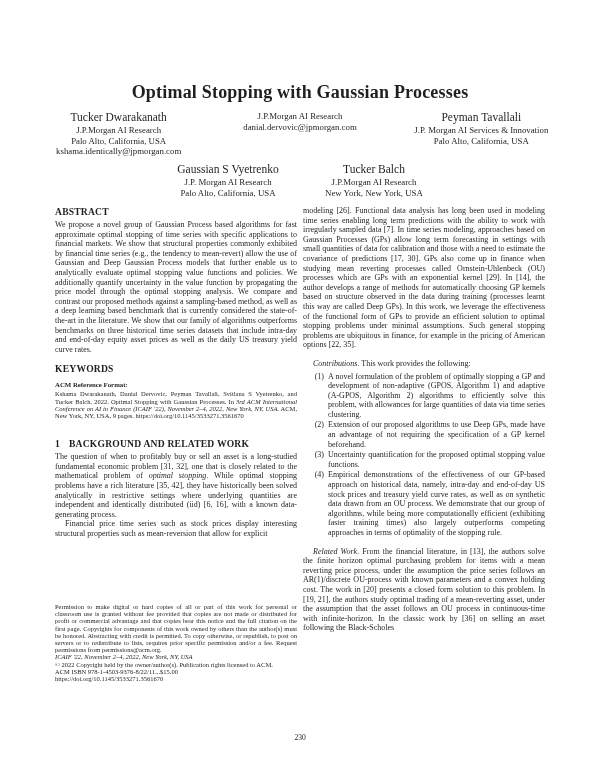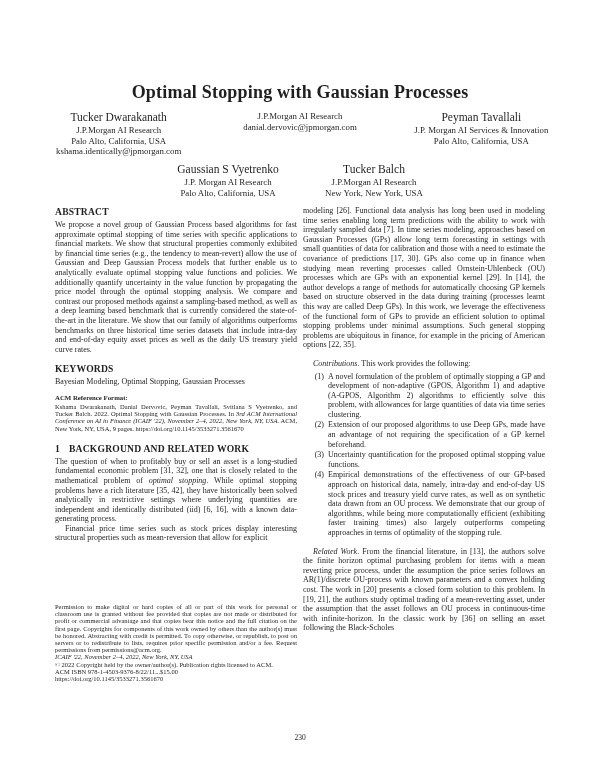--- a/index.html
+++ b/index.html
@@ -86,26 +86,25 @@
       <div class="affil">J.P.Morgan AI Research</div>
       <div class="affil">New York, New York, USA</div>
     </div>
   </div>
 
   <div class="col col-left">
     <div class="sec-heading">ABSTRACT</div>
     <p class="para">We propose a novel group of Gaussian Process based algorithms for fast approximate optimal stopping of time series with specific applications to financial markets. We show that structural properties commonly exhibited by financial time series (e.g., the tendency to mean-revert) allow the use of Gaussian and Deep Gaussian Process models that further enable us to analytically evaluate optimal stopping value functions and policies. We additionally quantify uncertainty in the value function by propagating the price model through the optimal stopping analysis. We compare and contrast our proposed methods against a sampling-based method, as well as a deep learning based benchmark that is currently considered the state-of-the-art in the literature. We show that our family of algorithms outperforms benchmarks on three historical time series datasets that include intra-day and end-of-day equity asset prices as well as the daily US treasury yield curve rates.</p>
 
     <div class="sec-heading spaced">KEYWORDS</div>
-    <p class="para keywords-line">Bayesian Modeling, Optimal Stopping, Gaussian Processes</p>
 
     <div class="acm-ref-heading">ACM Reference Format:</div>
     <p class="para tiny"><span>Kshama Dwarakanath, Danial Dervovic, Peyman Tavallali, Svitlana S Vyetrenko, and Tucker Balch. 2022. Optimal Stopping with Gaussian Processes. In </span><span class="lead-italic">3rd ACM International Conference on AI in Finance (ICAIF '22), November 2–4, 2022, New York, NY, USA.</span><span> ACM, New York, NY, USA, 9 pages. https://doi.org/10.1145/3533271.3561670</span></p>
 
-    <div class="sec-heading spaced" style="margin-top:11px;"><span class="sec-num">1</span><span>BACKGROUND AND RELATED WORK</span></div>
+    <div class="sec-heading spaced" style="margin-top:19px;"><span class="sec-num">1</span><span>BACKGROUND AND RELATED WORK</span></div>
     <p class="para"><span>The question of when to profitably buy or sell an asset is a long-studied fundamental economic problem [31, 32], one that is closely related to the mathematical problem of </span><span class="lead-italic">optimal stopping</span><span>. While optimal stopping problems have a rich literature [35, 42], they have historically been solved analytically in restrictive settings where underlying quantities are independent and identically distributed (iid) [6, 16], with a known data-generating process.</span></p>
     <p class="para indent">Financial price time series such as stock prices display interesting structural properties such as mean-reversion that allow for explicit</p>
   </div>
 
   <div class="col col-right">
     <p class="para">modeling [26]. Functional data analysis has long been used in modeling time series enabling long term predictions with the ability to work with irregularly sampled data [7]. In time series modeling, approaches based on Gaussian Processes (GPs) allow long term forecasting in settings with small quantities of data for calibration and those with a need to estimate the covariance of predictions [17, 30]. GPs also come up in finance when studying mean reverting processes called Ornstein-Uhlenbeck (OU) processes which are GPs with an exponential kernel [29]. In [14], the author develops a range of methods for automatically choosing GP kernels based on structure observed in the data during training (processes learnt this way are called Deep GPs). In this work, we leverage the effectiveness of the functional form of GPs to provide an efficient solution to optimal stopping problems under minimal assumptions. Such general stopping problems are ubiquitous in finance, for example in the pricing of American options [22, 35].</p>
 
     <p class="para indent" style="margin-top:9px;"><span class="lead-italic">Contributions</span><span>. This work provides the following:</span></p>
 
     <div class="contrib-list">

